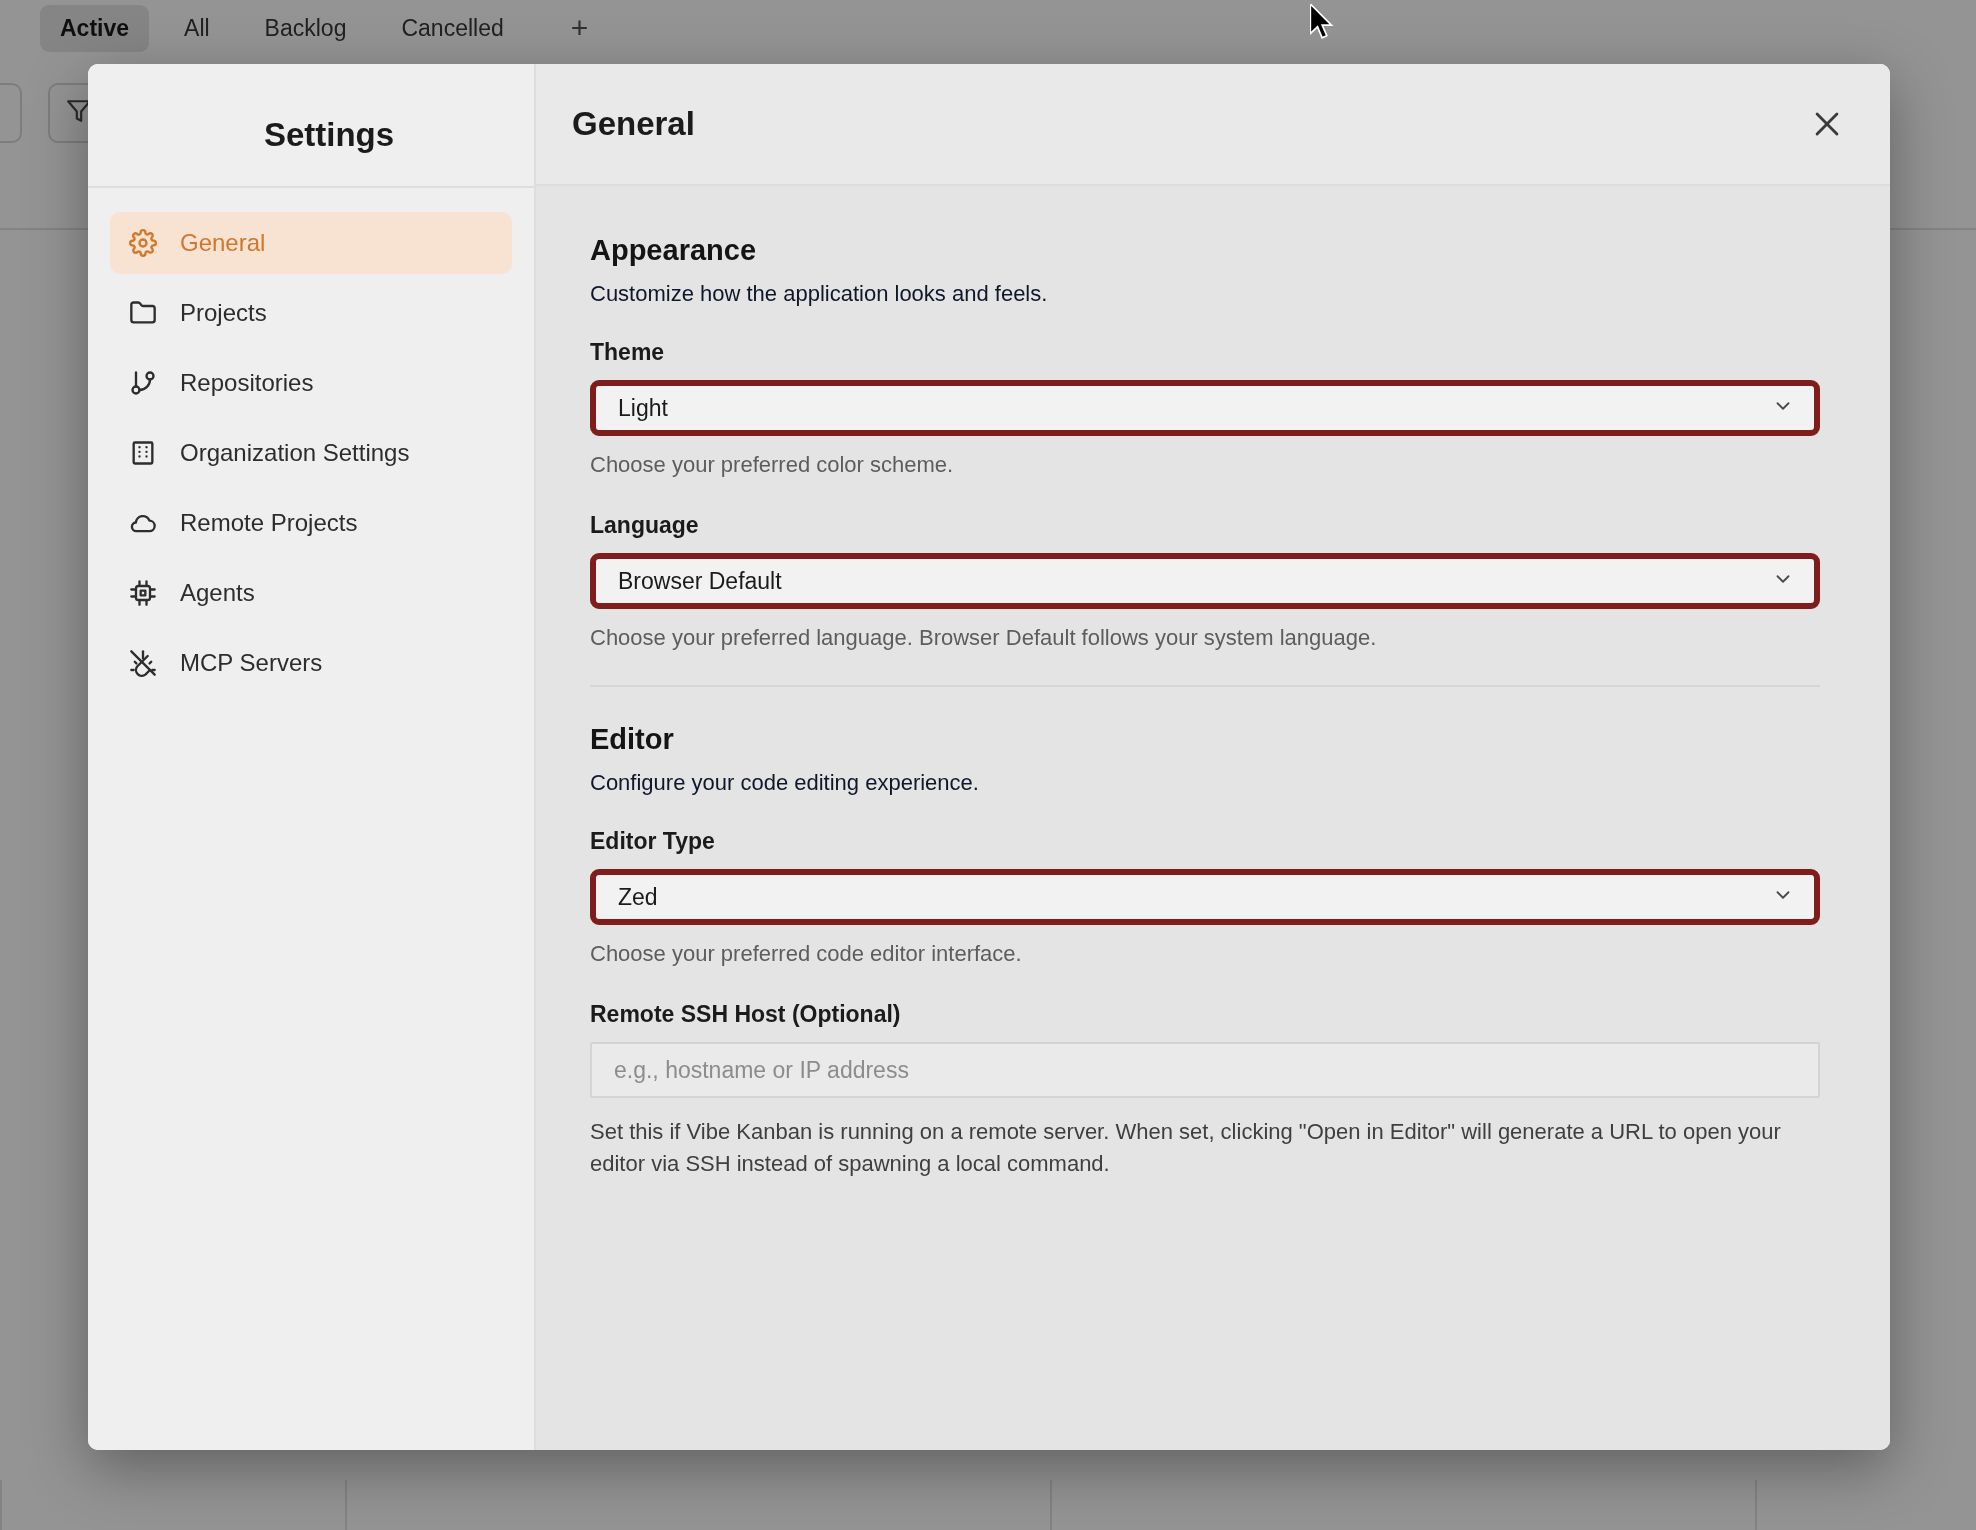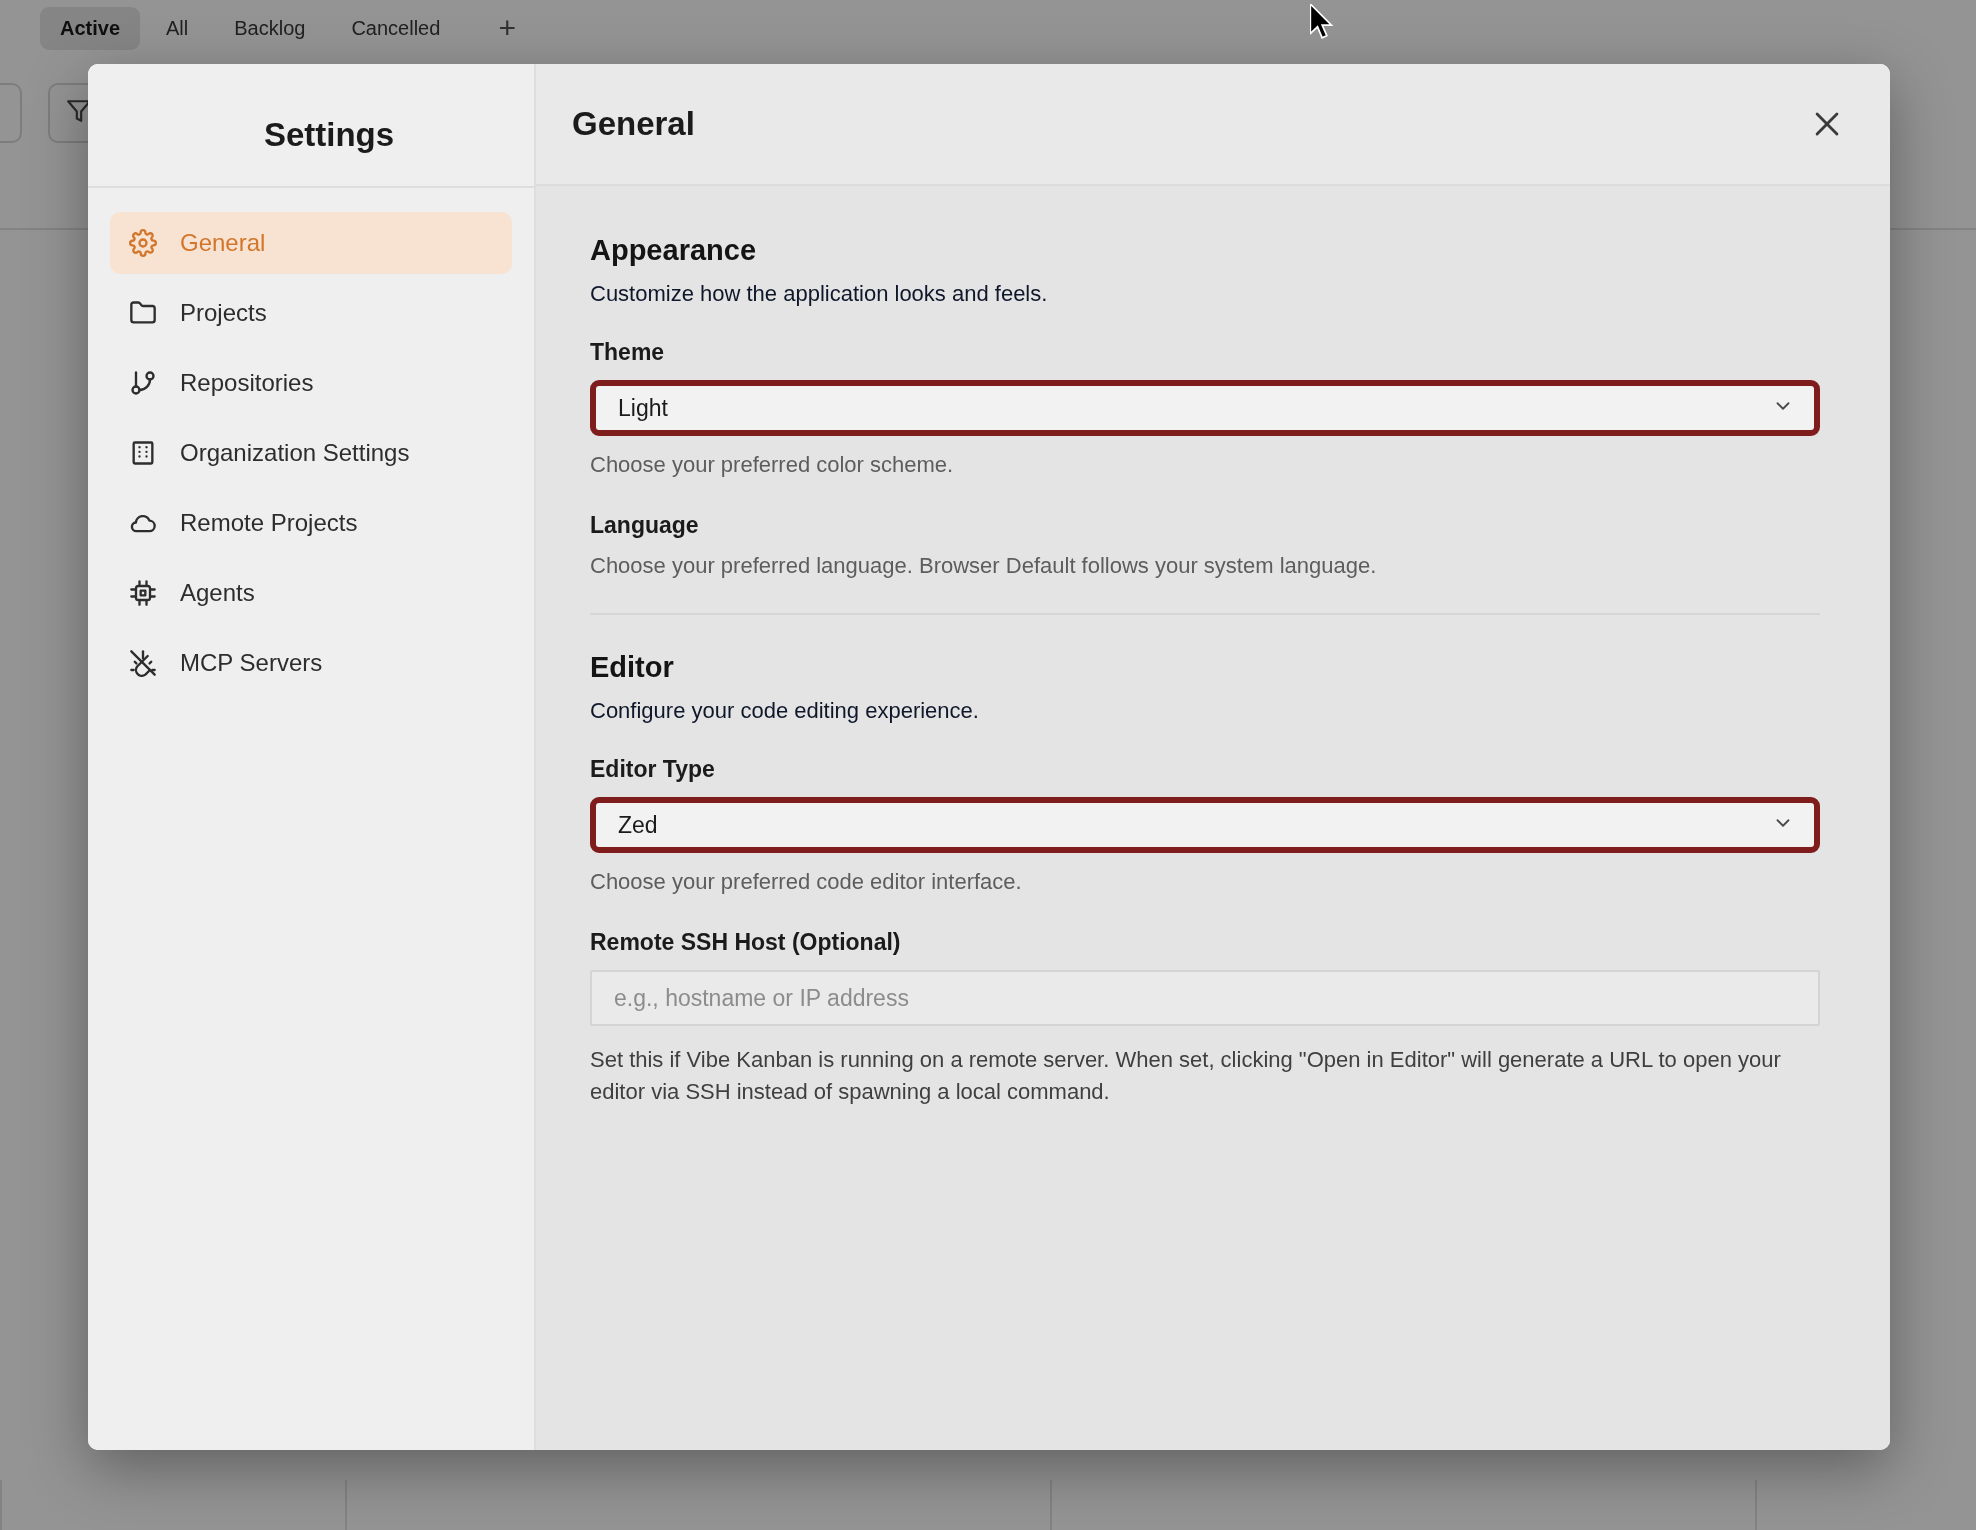--- a/index.html
+++ b/index.html
@@ -32,25 +32,25 @@
     top: 0;
     left: 0;
     width: 1976px;
     height: 56px;
     background: #ffffff;
     display: flex;
     align-items: center;
     padding-left: 40px;
   }
   .tab {
-    font-size: 20px;
+    font-size: 23px;
     color: #3a3a3a;
     padding: 10px 20px;
     border-radius: 9px;
-    margin-right: 6px;
+    margin-right: 15px;
     white-space: nowrap;
   }
   .tab.active {
     background: #e6e6e6;
     font-weight: bold;
     color: #1b1b1b;
   }
   .tab-add {
     font-size: 30px;
     color: #555;
@@ -445,20 +445,28 @@
           <span class="val">Light</span>
           <span class="chev">
             <svg width="22" height="22" viewBox="0 0 24 24" fill="none" stroke="#4a4a4a" stroke-width="2" stroke-linecap="round" stroke-linejoin="round">
               <polyline points="6 9 12 15 18 9"></polyline>
             </svg>
           </span>
         </div>
         <div class="hint">Choose your preferred color scheme.</div>
 
         <div class="field-label">Language</div>
+        <div class="select-wrap">
+          <span class="val">Browser Default</span>
+          <span class="chev">
+            <svg width="22" height="22" viewBox="0 0 24 24" fill="none" stroke="#4a4a4a" stroke-width="2" stroke-linecap="round" stroke-linejoin="round">
+              <polyline points="6 9 12 15 18 9"></polyline>
+            </svg>
+          </span>
+        </div>
         <div class="hint">Choose your preferred language. Browser Default follows your system language.</div>
 
         <div class="rule"></div>
 
         
         <div class="section-title">Editor</div>
         <div class="section-desc">Configure your code editing experience.</div>
 
         <div class="field-label">Editor Type</div>
         <div class="select-wrap">

